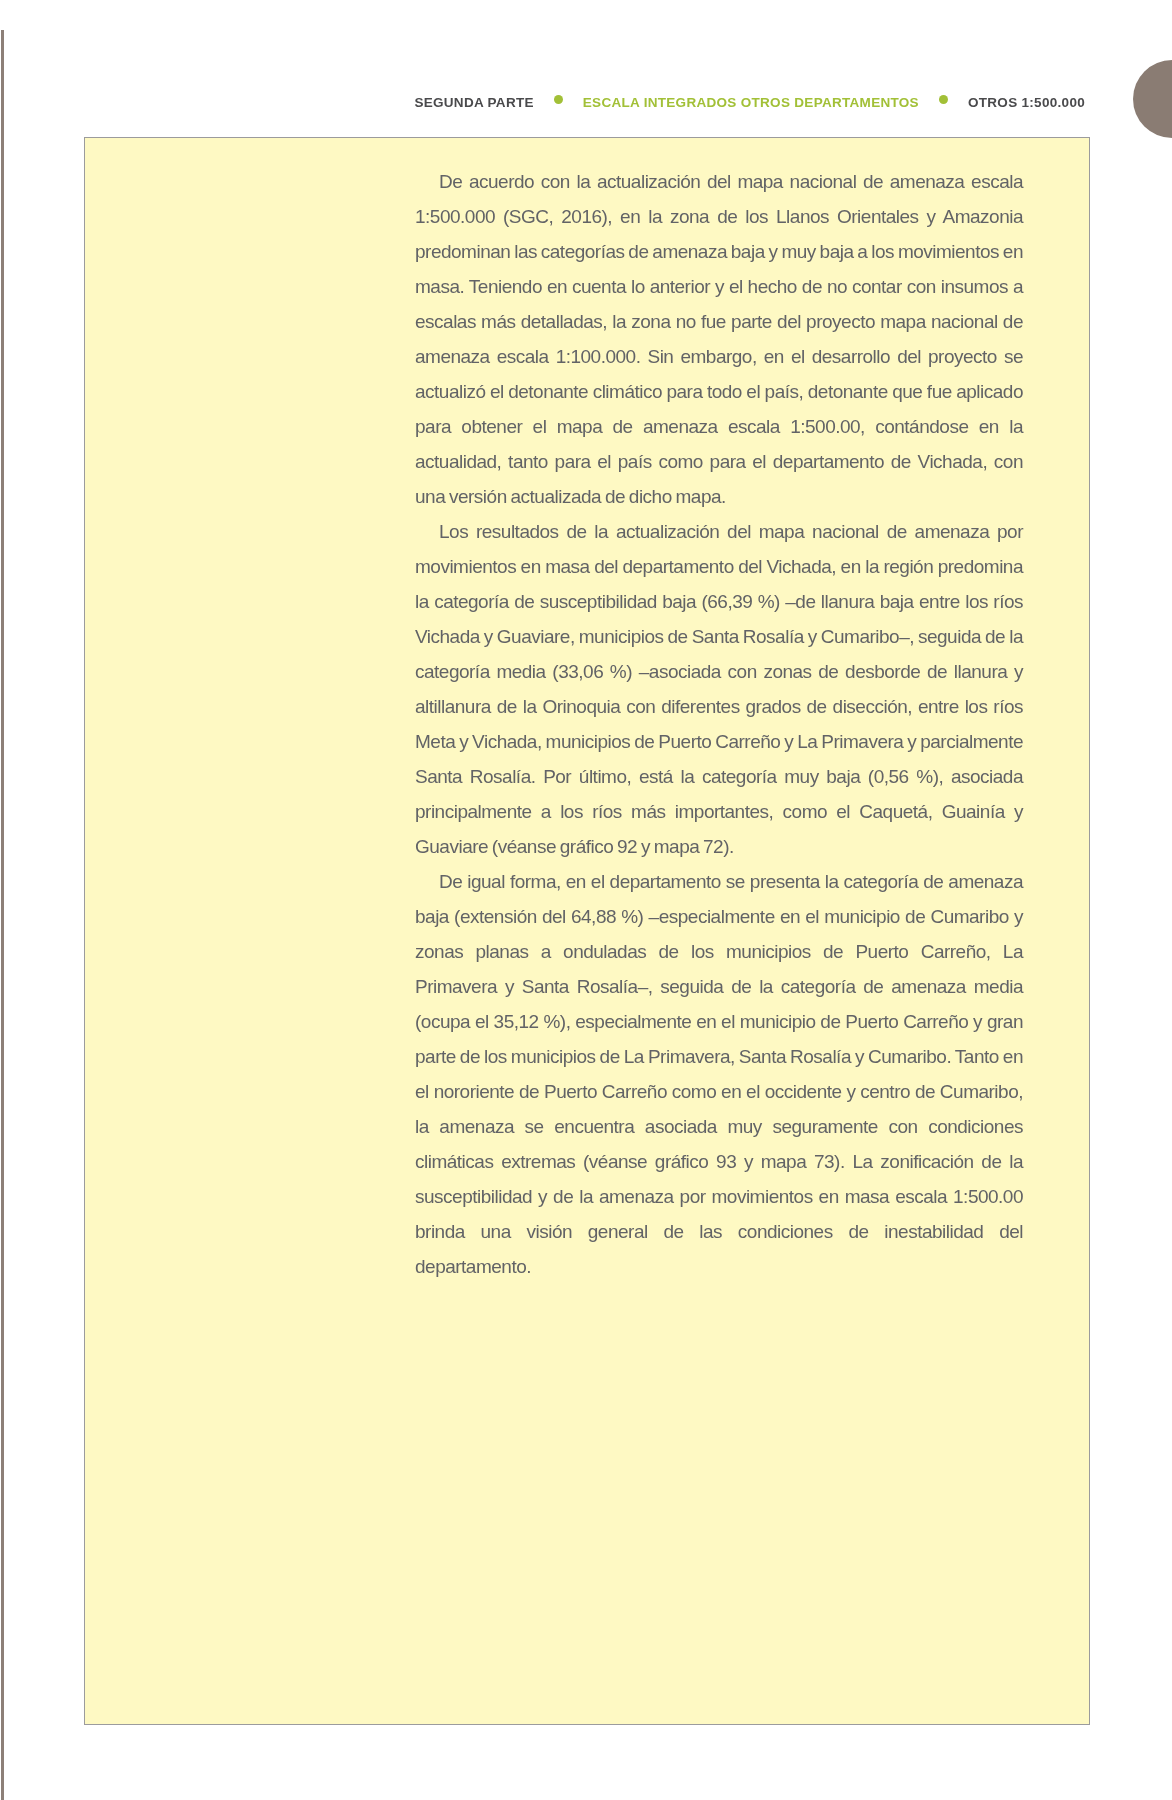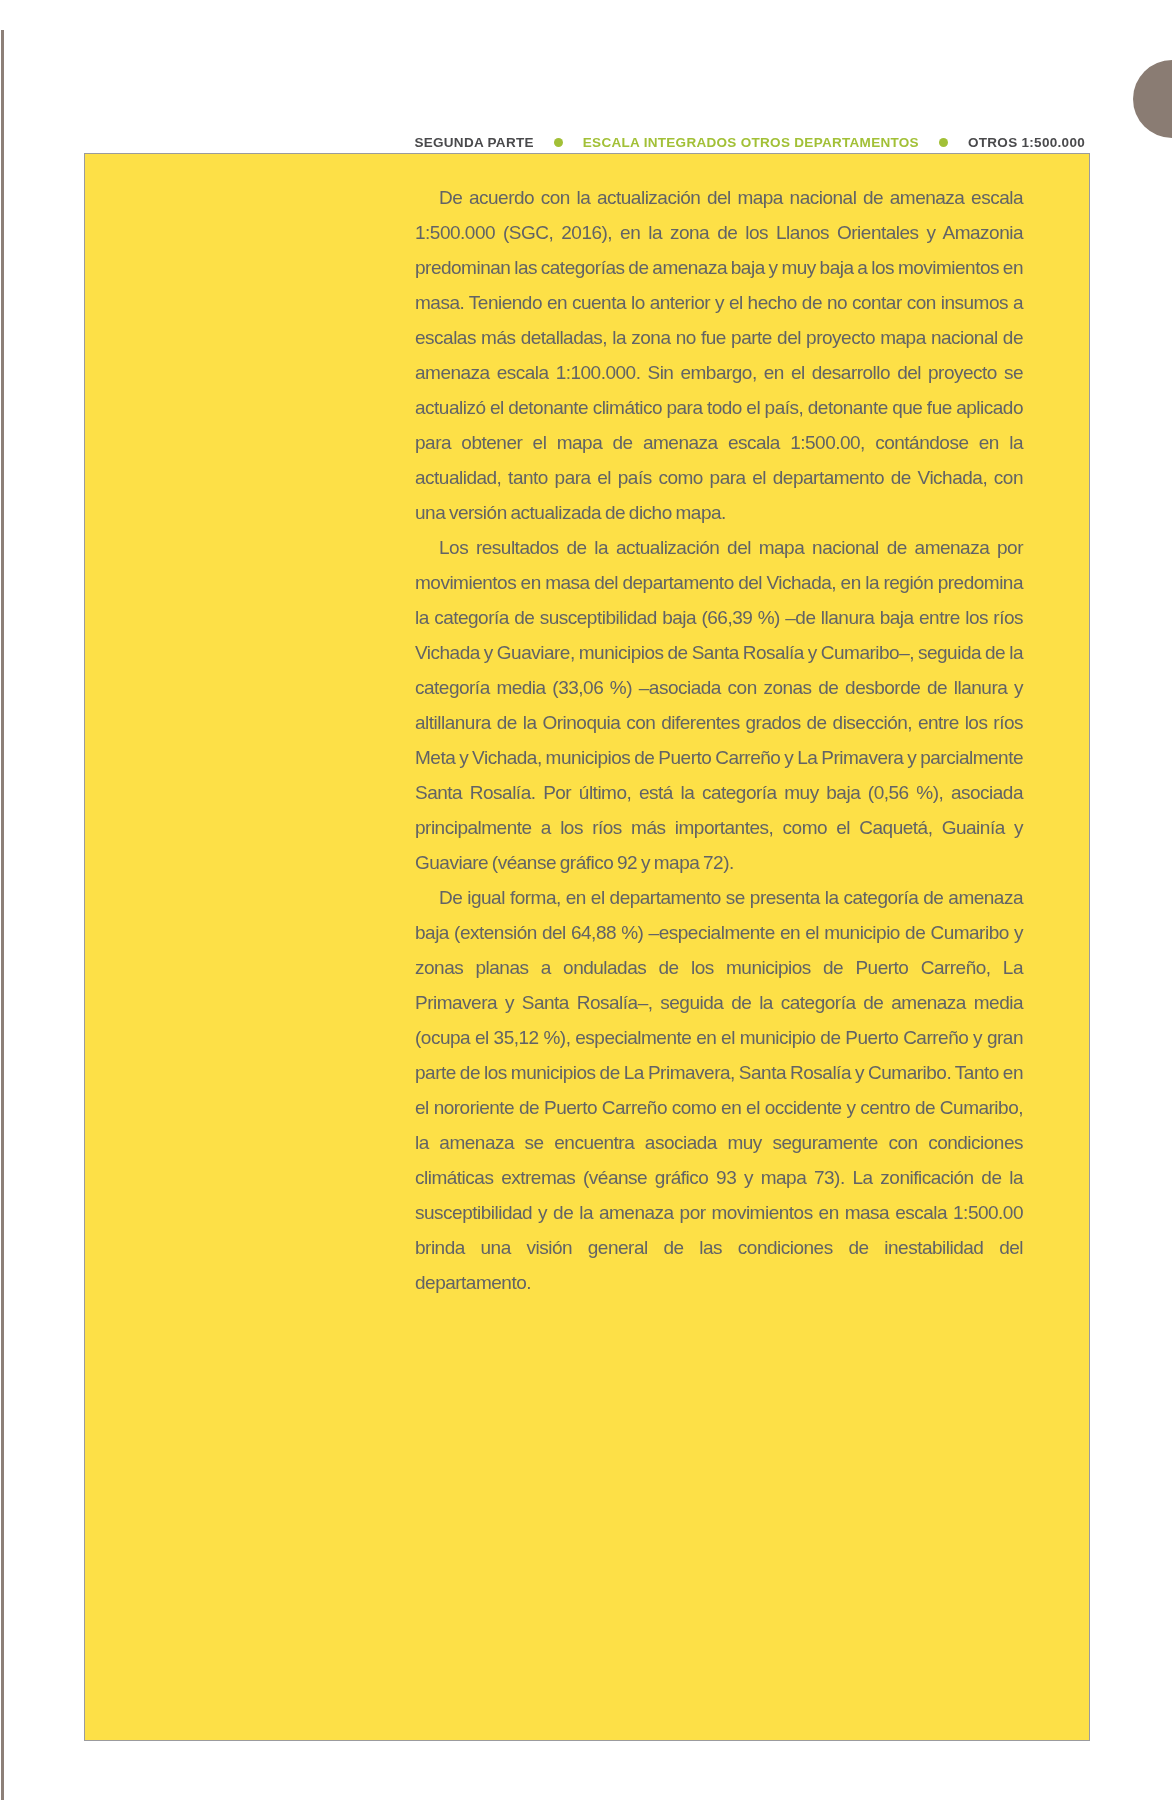--- a/index.html
+++ b/index.html
@@ -34,52 +34,50 @@
     height: 78px;
     background: #8a7c73;
     border-radius: 39px 0 0 39px;
   }
   
   .running-head {
     position: absolute;
     top: 95px;
     right: 87px;
     display: flex;
-    align-items: center;
     gap: 20px;
     white-space: nowrap;
     font-size: 13.5px;
     font-weight: bold;
     letter-spacing: 0.3px;
-    margin-top: 40px;
   }
   .rh-dark  { color: #4a4a4c; }
   .rh-green { color: #a2c037; }
   .dot {
     display: inline-block;
     width: 9px;
     height: 9px;
     border-radius: 50%;
     background: #a2c037;
     flex: 0 0 auto;
   }
   .dot-lg {
     width: 11px;
     height: 11px;
     background: #b6cb35;
   }
   
   .content-box {
     position: absolute;
     left: 84px;
-    top: 153px;
+    top: 137px;
     width: 1006px;
     height: 1588px;
     border: 1px solid #9b9b9d;
-    background: #fde047;
+    background: #fef9c3;
   }
   .text-col {
     position: absolute;
     left: 330px;
     top: 26px;
     width: 608px;
     color: #626366;
     font-size: 19px;
     line-height: 35px;
     letter-spacing: -0.5px;

